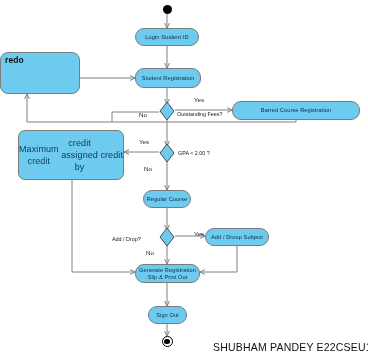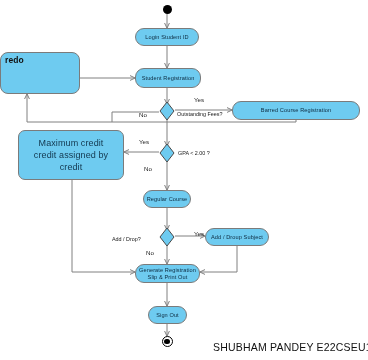--- a/index.html
+++ b/index.html
@@ -175,21 +175,21 @@
     <span>Barred Course Registration</span>
   </div>
 
   <svg style="position:absolute; left:159px; top:144px;" width="16" height="18">
     <polygon points="8,0 15,9 8,18 1,9" fill="#6ECBF0" stroke="#4a4a4a" stroke-width="1"></polygon>
   </svg>
   <div class="edge-label" style="left:139px; top:138px;">Yes</div>
   <div class="edge-label" style="left:144px; top:165px;">No</div>
   <div class="edge-label small" style="left:178px; top:150px;">GPA &lt; 2.00 ?</div>
 
-  <div class="node big" style="left:18px; top:130px; width:106px; height:50px; flex-direction:column;">
+  <div class="node big" style="left:18px; top:130px; width:106px; height:50px; flex-direction:row;">
     <span>Maximum credit</span>
     <span>credit assigned by</span>
     <span>credit</span>
   </div>
 
   <div class="node" style="left:143px; top:190px; width:48px; height:18px;">
     <span>Regular Course</span>
   </div>
 
   <svg style="position:absolute; left:159px; top:228px;" width="16" height="18">

